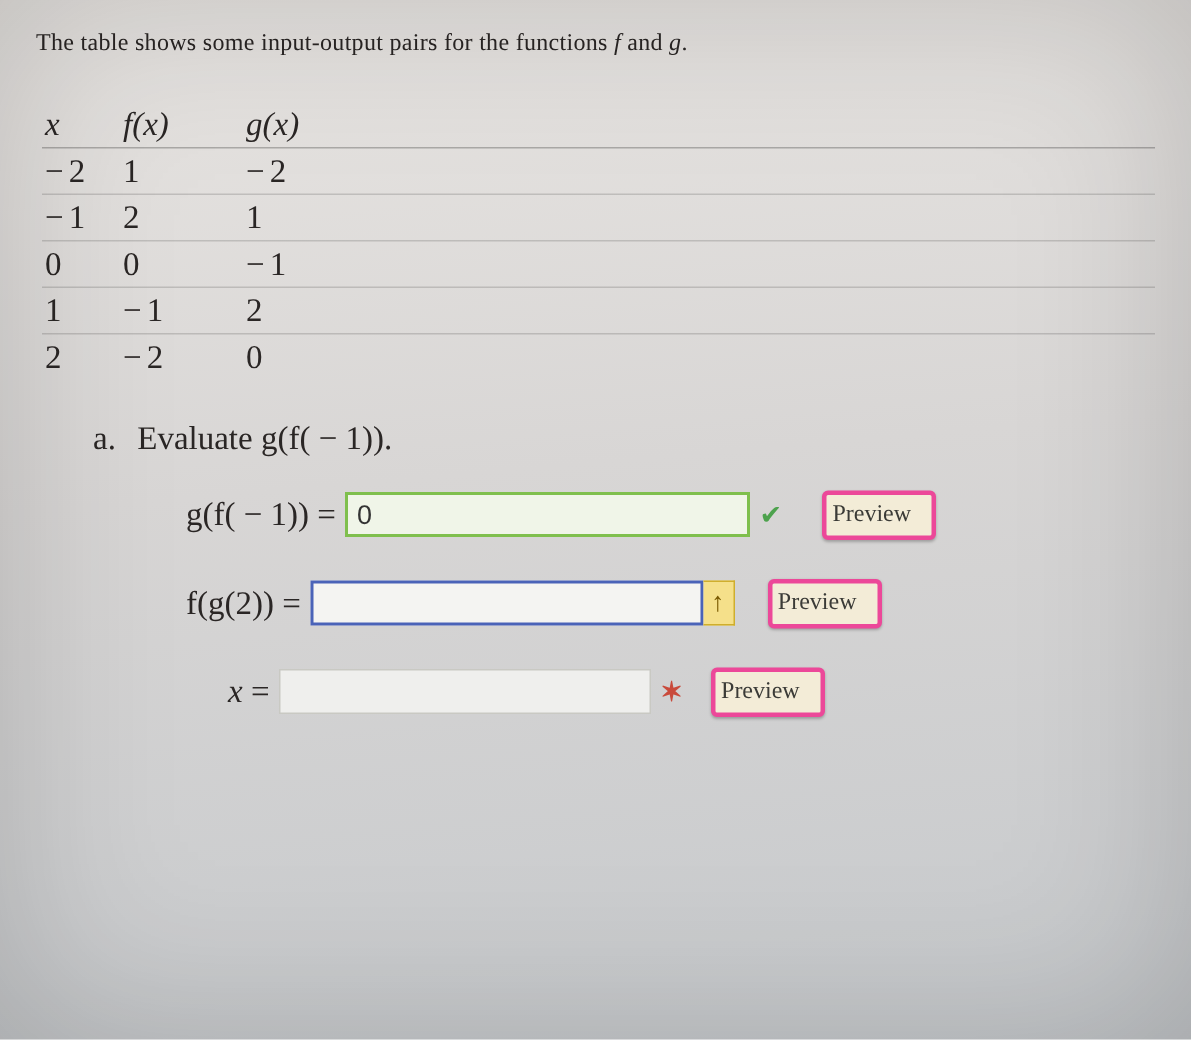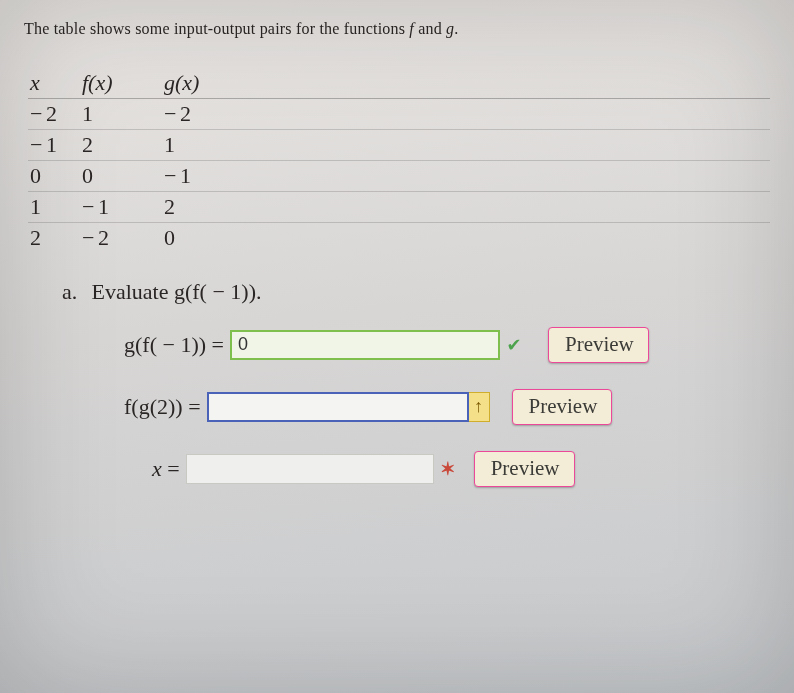--- a/index.html
+++ b/index.html
@@ -98,26 +98,26 @@
     height: 28px;
     line-height: 26px;
     width: 20px;
     display: inline-block;
     margin-left: 0;
     border-left: none;
   }
   .status-icon.bad  { color: #c94a3b; font-weight: bold; }
   .preview-btn {
     font-family: "Times New Roman", Times, serif;
-    font-size: 21px;
+    font-size: 16px;
     color: #3b3b37;
     background: #f3ecd7;
-    border: 1px solid #ec4899;
+    border: 3px solid #ec4899;
     border-radius: 4px;
-    padding: 4px 14px 5px 16px;
+    padding: 4px 14px 5px 4px;
     margin-left: 22px;
     box-shadow: 0 1px 2px rgba(0,0,0,0.25);
     cursor: pointer;
   }
   
   body::after {
     content: "";
     position: absolute;
     inset: 0;
     pointer-events: none;

